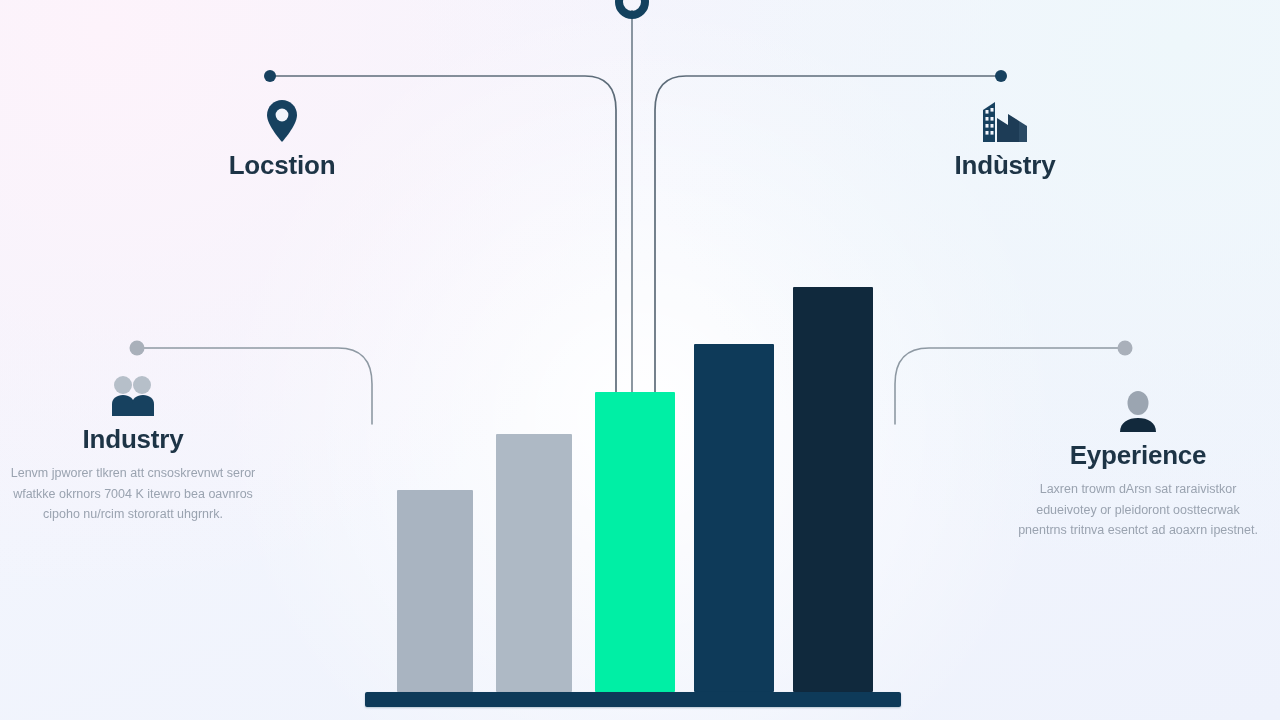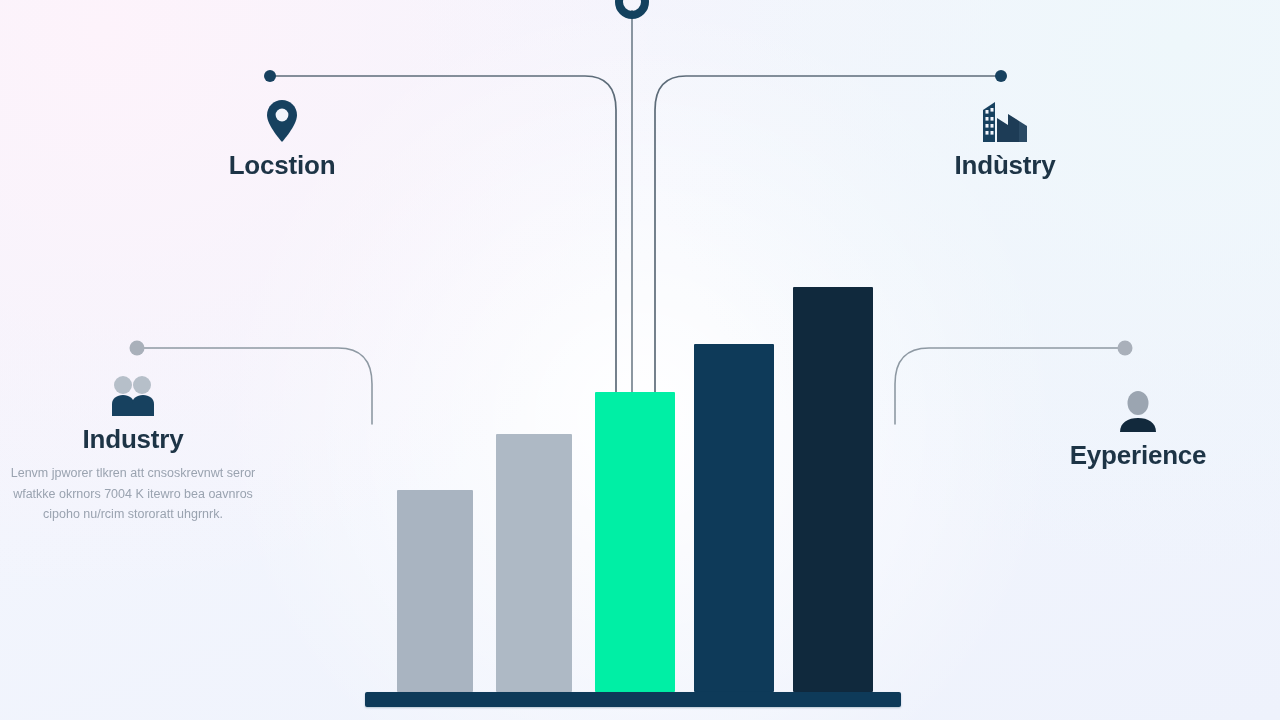--- a/index.html
+++ b/index.html
@@ -133,16 +133,17 @@
   </div>
 
   <div class="callout c-right" id="callout-experience">
     <div class="ico">
       <svg width="44" height="44" viewBox="0 0 44 44" xmlns="http://www.w3.org/2000/svg">
         <ellipse cx="22" cy="13" rx="10.5" ry="12" fill="#9ba5b1"></ellipse>
         <path d="M4 42c0-9.4 8-14 18-14s18 4.6 18 14z" fill="#12293c"></path>
       </svg>
     </div>
     <h3>Eyperience</h3>
+    <p>Laxren trowm dArsn sat raraivistkor edueivotey or pleidoront oosttecrwak pnentrns tritnva esentct ad aoaxrn ipestnet.</p>
   </div>
 
   <span class="hidden-text">Candidate Profile Infographic</span>
 </div>
 
 </body></html>

